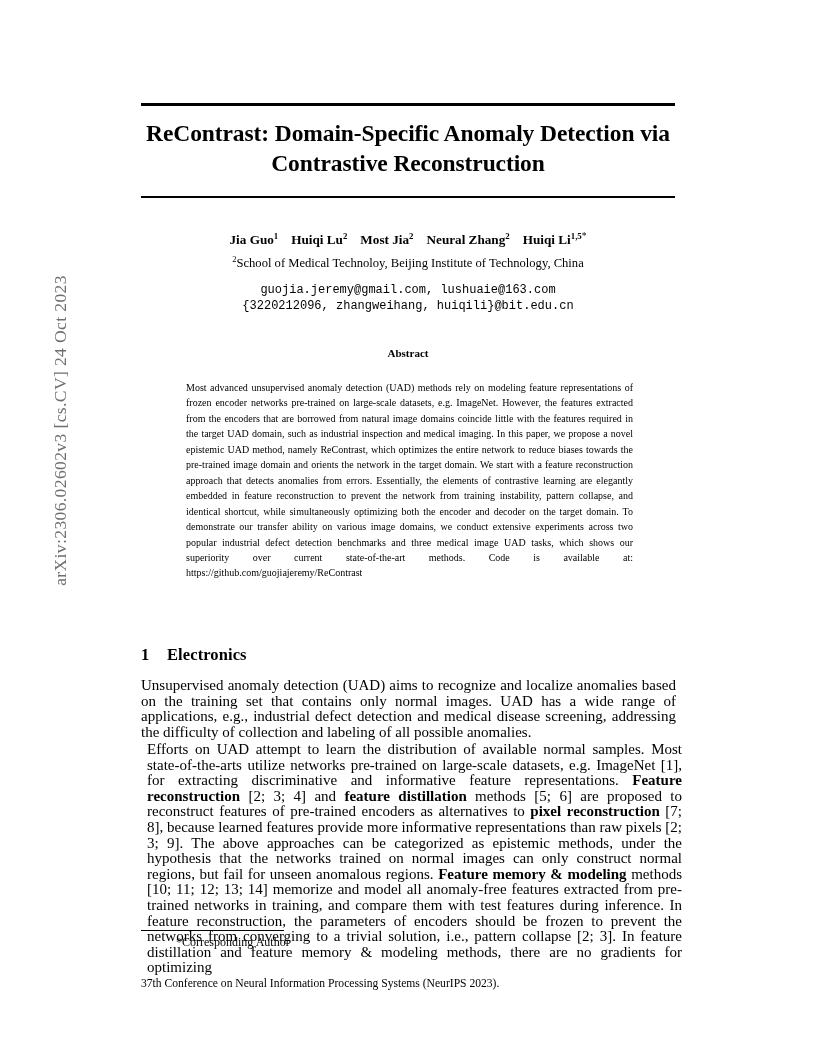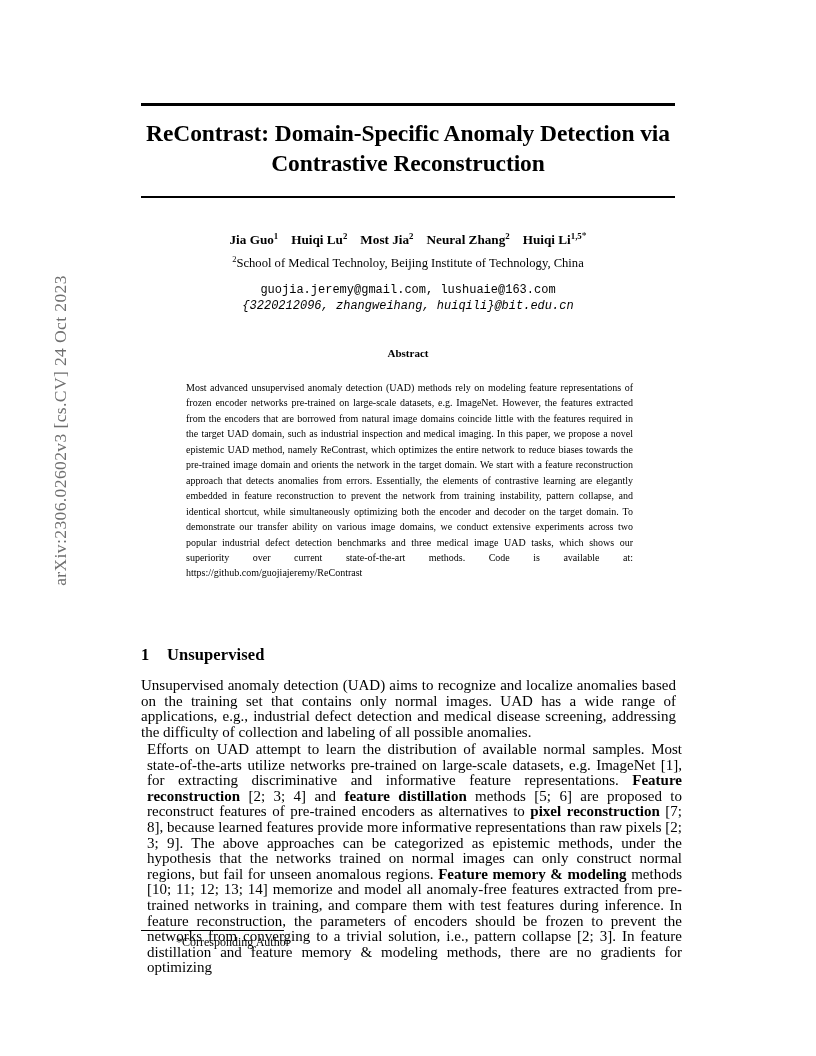--- a/index.html
+++ b/index.html
@@ -91,21 +91,21 @@
   .emails {
     position: absolute;
     left: 141px;
     width: 534px;
     text-align: center;
     font-family: "Liberation Mono", "DejaVu Sans Mono", monospace;
     font-size: 12px;
     line-height: 16px;
   }
   .emails-1 { top: 282px; }
-  .emails-2 { top: 298px; font-style: italic; }
+  .emails-2 { top: 298px; }
 
   
   .abstract-heading {
     position: absolute;
     left: 141px;
     top: 347px;
     width: 534px;
     text-align: center;
     font-size: 11px;
     font-weight: bold;
@@ -192,23 +192,24 @@
 
 
   <div class="affil affil-2"><sup>2</sup><span>School of Medical Technoloy, Beijing Institute of Technology, China</span></div>
 
   <div class="emails emails-1">guojia.jeremy@gmail.com, lushuaie@163.com</div>
   <div class="emails emails-2">{3220212096, zhangweihang, huiqili}@bit.edu.cn</div>
 
   <div class="abstract-heading">Abstract</div>
   <div class="abstract-body">Most advanced unsupervised anomaly detection (UAD) methods rely on modeling feature representations of frozen encoder networks pre-trained on large-scale datasets, e.g. ImageNet. However, the features extracted from the encoders that are borrowed from natural image domains coincide little with the features required in the target UAD domain, such as industrial inspection and medical imaging. In this paper, we propose a novel epistemic UAD method, namely ReContrast, which optimizes the entire network to reduce biases towards the pre-trained image domain and orients the network in the target domain. We start with a feature reconstruction approach that detects anomalies from errors. Essentially, the elements of contrastive learning are elegantly embedded in feature reconstruction to prevent the network from training instability, pattern collapse, and identical shortcut, while simultaneously optimizing both the encoder and decoder on the target domain. To demonstrate our transfer ability on various image domains, we conduct extensive experiments across two popular industrial defect detection benchmarks and three medical image UAD tasks, which shows our superiority over current state-of-the-art methods. Code is available at: https://github.com/guojiajeremy/ReContrast</div>
 
-  <div class="section-heading"><span class="num">1</span><span>Unsupervised</span></div>
+  <div class="section-heading"><span class="num">1</span><span>Electronics</span></div>
 
   <div class="body-para para-1">Unsupervised anomaly detection (UAD) aims to recognize and localize anomalies based on the training set that contains only normal images. UAD has a wide range of applications, e.g., industrial defect detection and medical disease screening, addressing the difficulty of collection and labeling of all possible anomalies.</div>
 
   <div class="body-para para-2"><span>Efforts on UAD attempt to learn the distribution of available normal samples. Most state-of-the-arts utilize networks pre-trained on large-scale datasets, e.g. ImageNet [1], for extracting discriminative and informative feature representations.  </span><b>Feature reconstruction</b><span> [2; 3; 4] and </span><b>feature distillation</b><span> methods [5; 6] are proposed to reconstruct features of pre-trained encoders as alternatives to </span><b>pixel reconstruction</b><span> [7; 8], because learned features provide more informative representations than raw pixels [2; 3; 9]. The above approaches can be categorized as epistemic methods, under the hypothesis that the networks trained on normal images can only construct normal regions, but fail for unseen anomalous regions.  </span><b>Feature memory &amp; modeling</b><span> methods [10; 11; 12; 13; 14] memorize and model all anomaly-free features extracted from pre-trained networks in training, and compare them with test features during inference. In feature reconstruction, the parameters of encoders should be frozen to prevent the networks from converging to a trivial solution, i.e., pattern collapse [2; 3]. In feature distillation and feature memory &amp; modeling methods, there are no gradients for optimizing</span></div>
 
   <div class="footnote-rule"></div>
   <div class="footnote-text">*Corresponding Author</div>
 
+  <div class="conference-line">37th Conference on Neural Information Processing Systems (NeurIPS 2023).</div>
 
 </div>
 
 </body></html>

